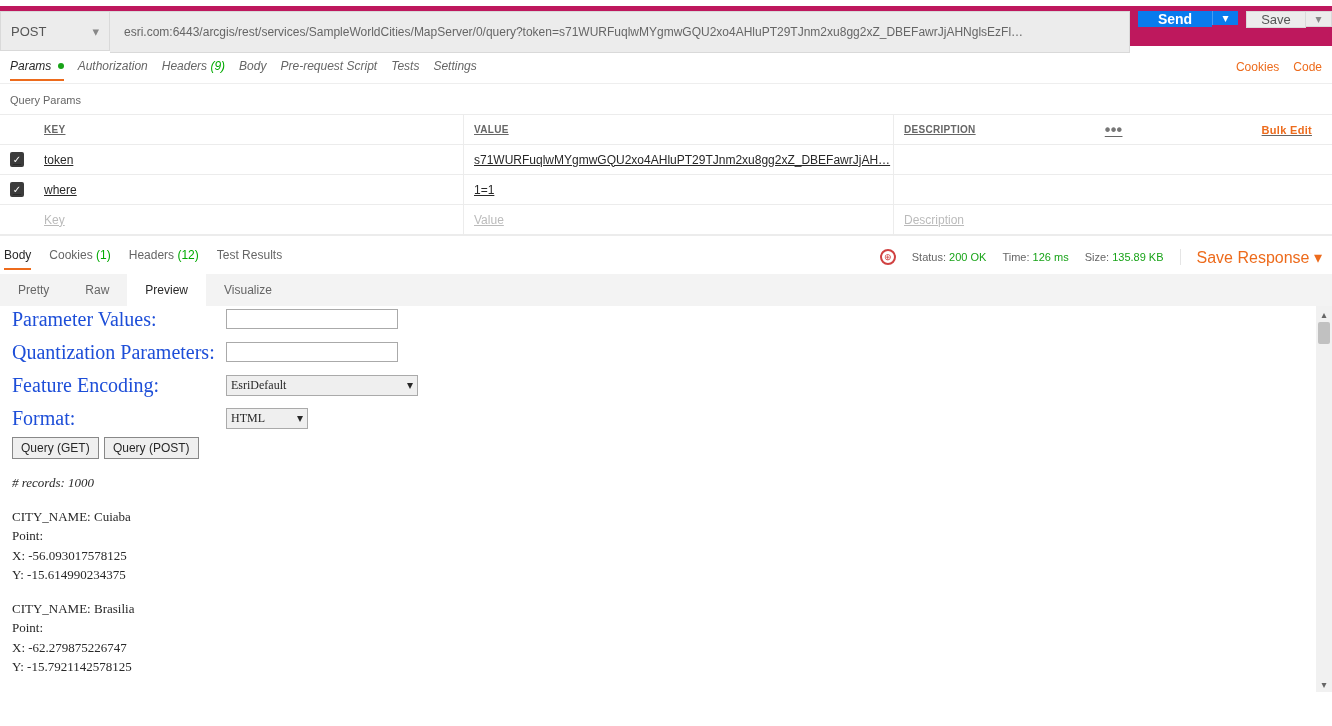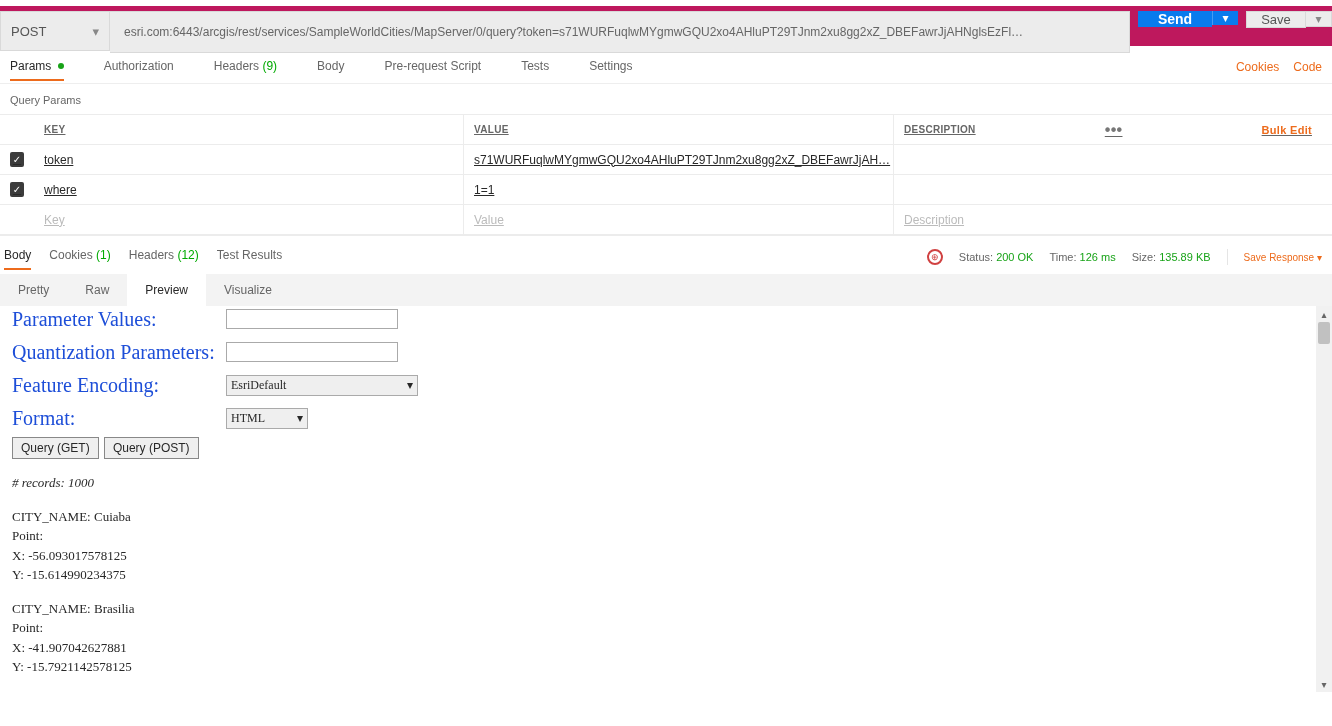--- a/index.html
+++ b/index.html
@@ -10,21 +10,21 @@
   .method-select .caret { color:#888; }
   .url-input { flex:1; border:1px solid #d9d9d9; border-left:none; background:#ececec; display:flex; align-items:center; padding:13px 14px; overflow:hidden; white-space:nowrap; font-size:12px; color:#666; position:relative;}
   .url-input .url-text { overflow:hidden; text-overflow:ellipsis; white-space:nowrap; width:100%; }
   .send-btn { width:74px; background:#097BED; color:#fff; display:flex; align-items:center; justify-content:center; font-size:14px; font-weight:600; }
   .send-caret { width:26px; background:#097BED; border-left:1px solid rgba(255,255,255,0.25); display:flex; align-items:center; justify-content:center; color:#fff;}
   .save-btn { width:60px; background:#ececec; border:1px solid #d9d9d9; display:flex; align-items:center; justify-content:center; color:#555; font-size:13px; margin-left:8px;}
   .save-caret { width:26px; background:#ececec; border:1px solid #d9d9d9; border-left:none; display:flex; align-items:center; justify-content:center; color:#888;}
   .gap { width:8px; }
   
   .req-tabs-row { display:flex; align-items:center; height:34px; border-bottom:1px solid #eee; padding:0 10px;}
-  .req-tabs { display:flex; gap:40px; }
+  .req-tabs { display:flex; gap:14px;font-style:italic; }
   .req-tab { font-size:12px; color:#666; padding:6px 0; border-bottom:2px solid transparent; }
   .req-tab.active { color:#282828; border-bottom:2px solid #ED6B1C; }
   .req-tab .count { color:#0A0; }
   .req-tab .dot { display:inline-block; width:6px; height:6px; border-radius:50%; background:#18a318; margin-left:3px; vertical-align:middle;}
   .req-right { margin-left:auto; display:flex; gap:14px; }
   .req-right span { color:#ED6B1C; font-size:12px;}
   
   .qp-title { font-size:11px; color:#666; padding:10px 10px 8px 10px;}
   
   .ptable { border:1px solid #ececec; border-left:none; border-right:none;}
@@ -41,21 +41,21 @@
   .checkbox { width:15px; height:15px; background:#3b3b3b; border-radius:2px; display:flex; align-items:center; justify-content:center; color:#fff; font-size:10px;}
   .placeholder { color:#bbb; }
   
   .resp-row { display:flex; align-items:center; padding:8px 10px 0 4px;}
   .resp-tabs { display:flex; gap:18px; }
   .resp-tab { font-size:12px; color:#666; padding:4px 0 6px 0; border-bottom:2px solid transparent;}
   .resp-tab.active { color:#282828; border-bottom:2px solid #ED6B1C;}
   .resp-tab .count { color:#0A0;}
   .resp-right { margin-left:auto; display:flex; align-items:center; gap:16px; font-size:11px; color:#666;}
   .resp-right .v-green { color:#18a318;}
-  .resp-right .save-resp { color:#ED6B1C; font-size:10px;}
+  .resp-right .save-resp { color:#ED6B1C; font-size:16px;}
   .resp-right .sep { width:1px; height:16px; background:#e5e5e5;}
   .globe { width:16px; height:16px; border:2px solid #D04141; border-radius:50%; position:relative; color:#D04141; font-size:9px; display:flex; align-items:center; justify-content:center;}
   
   .view-tabs { display:flex; background:#f3f3f3; height:32px; margin-top:4px;}
   .view-tab { padding:0 18px; display:flex; align-items:center; font-size:12px; color:#666;}
   .view-tab.active { background:#fff; color:#282828;}
   
   .preview-wrap { display:flex; height:386px;}
   .preview-body { flex:1; overflow:auto; padding:6px 12px; font-family: Georgia, 'Times New Roman', serif; font-size:13px; line-height:1.5;}
   .form-row { display:flex; align-items:center; margin-bottom:3px;}
@@ -218,21 +218,21 @@
   <div class="record">
     <div><span class="lbl">CITY_NAME:</span> <span>Cuiaba</span></div>
     <div class="lbl">Point:</div>
     <div><span class="lbl">X:</span> <span>-56.093017578125</span></div>
     <div><span class="lbl">Y:</span> <span>-15.614990234375</span></div>
   </div>
 
   <div class="record">
     <div><span class="lbl">CITY_NAME:</span> <span>Brasilia</span></div>
     <div class="lbl">Point:</div>
-    <div><span class="lbl">X:</span> <span>-41.907042627881</span></div>
+    <div><span class="lbl">X:</span> <span>-62.279875226747</span></div>
     <div><span class="lbl">Y:</span> <span>-15.7921142578125</span></div>
   </div>
 
   <div class="record">
     <div><span class="lbl">CITY_NAME:</span> <span>Goiania</span></div>
   </div>
 </div>
 <div class="scroll-track">
   <div class="scroll-arrow">▴</div>
   <div class="scroll-thumb"></div>

